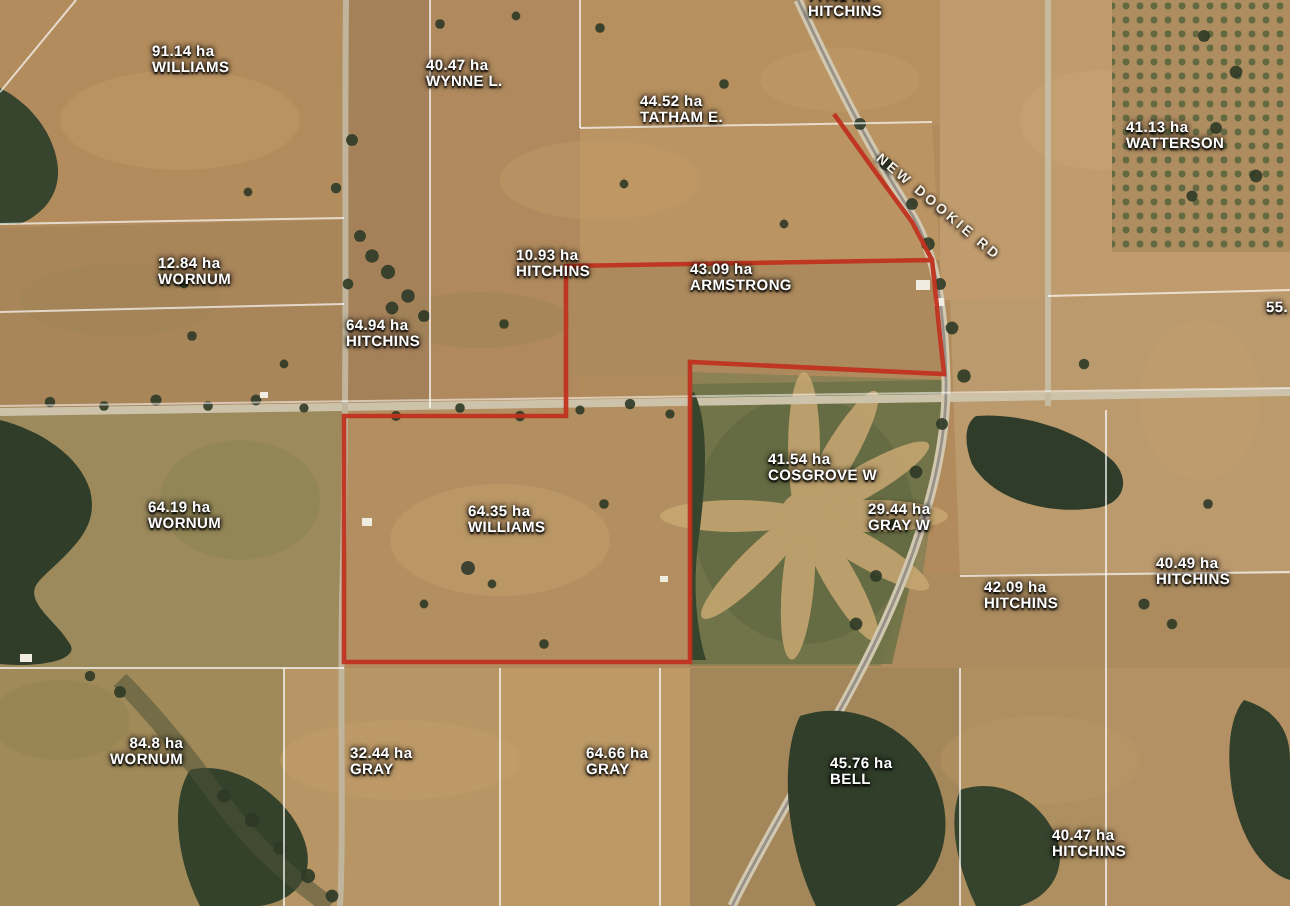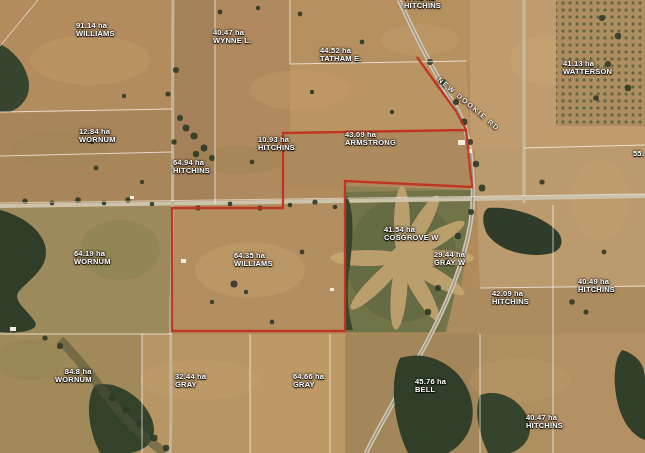--- a/index.html
+++ b/index.html
@@ -226,21 +226,21 @@
         <span>HITCHINS</span>
       </div>
       <div class="plabel" style="left: 563px; top: 32px; margin-top: 28px;">
         <span>41.13 ha</span>
         <span>WATTERSON</span>
       </div>
       <div class="plabel" style="left: 79px; top: 128px;">
         <span>12.84 ha</span>
         <span>WORNUM</span>
       </div>
-      <div class="plabel" style="left: 222px; top: 136px; padding-left: 36px;">
+      <div class="plabel" style="left: 222px; top: 124px; padding-left: 36px;">
         <span>10.93 ha</span>
         <span>HITCHINS</span>
       </div>
       <div class="plabel" style="left: 173px; top: 159px;">
         <span>64.94 ha</span>
         <span>HITCHINS</span>
       </div>
       <div class="plabel" style="left: 345px; top: 131px;">
         <span>43.09 ha</span>
         <span>ARMSTRONG</span>

